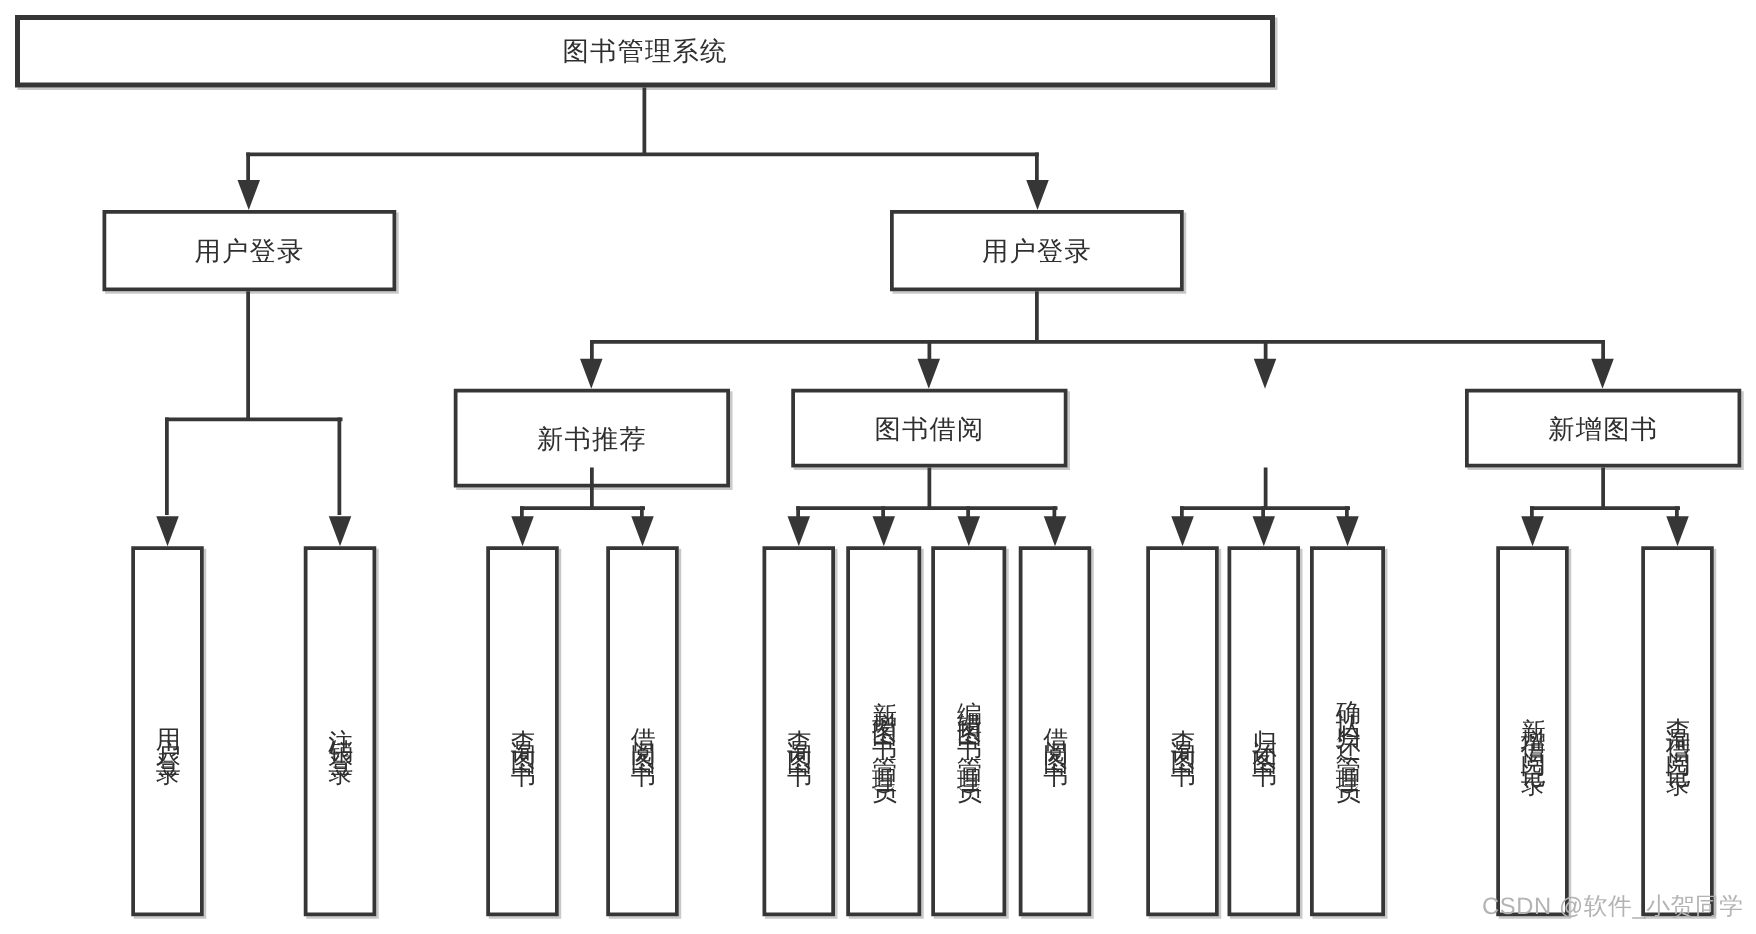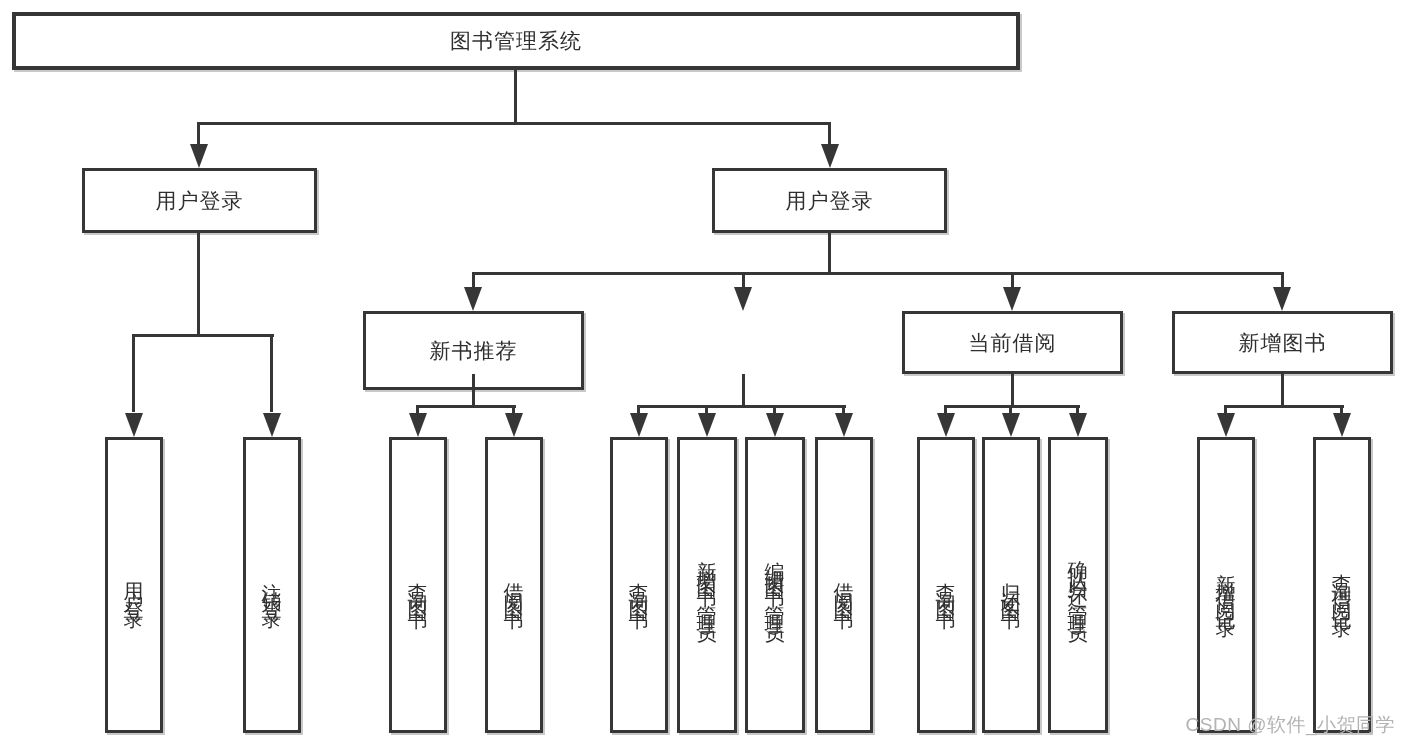--- a/index.html
+++ b/index.html
@@ -81,22 +81,22 @@
   <div class="vl" style="left:1011px;top:272px;height:18px;"></div>
   <div class="vl" style="left:1281px;top:272px;height:18px;"></div>
   <div class="arr" style="left:464px;top:287px;"></div>
   <div class="arr" style="left:734px;top:287px;"></div>
   <div class="arr" style="left:1003px;top:287px;"></div>
   <div class="arr" style="left:1273px;top:287px;"></div>
 
   <div class="box" style="left:363px;top:311px;width:221px;height:79px;">
     <span class="h-label">新书推荐</span>
   </div>
-  <div class="box" style="left:902px;top:311px;width:221px;height:63px;">
-    <span class="h-label">当前借阅</span>
+  <div class="box" style="left:633px;top:311px;width:221px;height:63px;">
+    <span class="h-label">图书借阅</span>
   </div>
   <div class="box" style="left:1172px;top:311px;width:221px;height:63px;">
     <span class="h-label">新增图书</span>
   </div>
 
   <div class="vl" style="left:472px;top:374px;height:33px;"></div>
   <div class="vl" style="left:742px;top:374px;height:33px;"></div>
   <div class="vl" style="left:1011px;top:374px;height:33px;"></div>
   <div class="vl" style="left:1281px;top:374px;height:33px;"></div>
 

